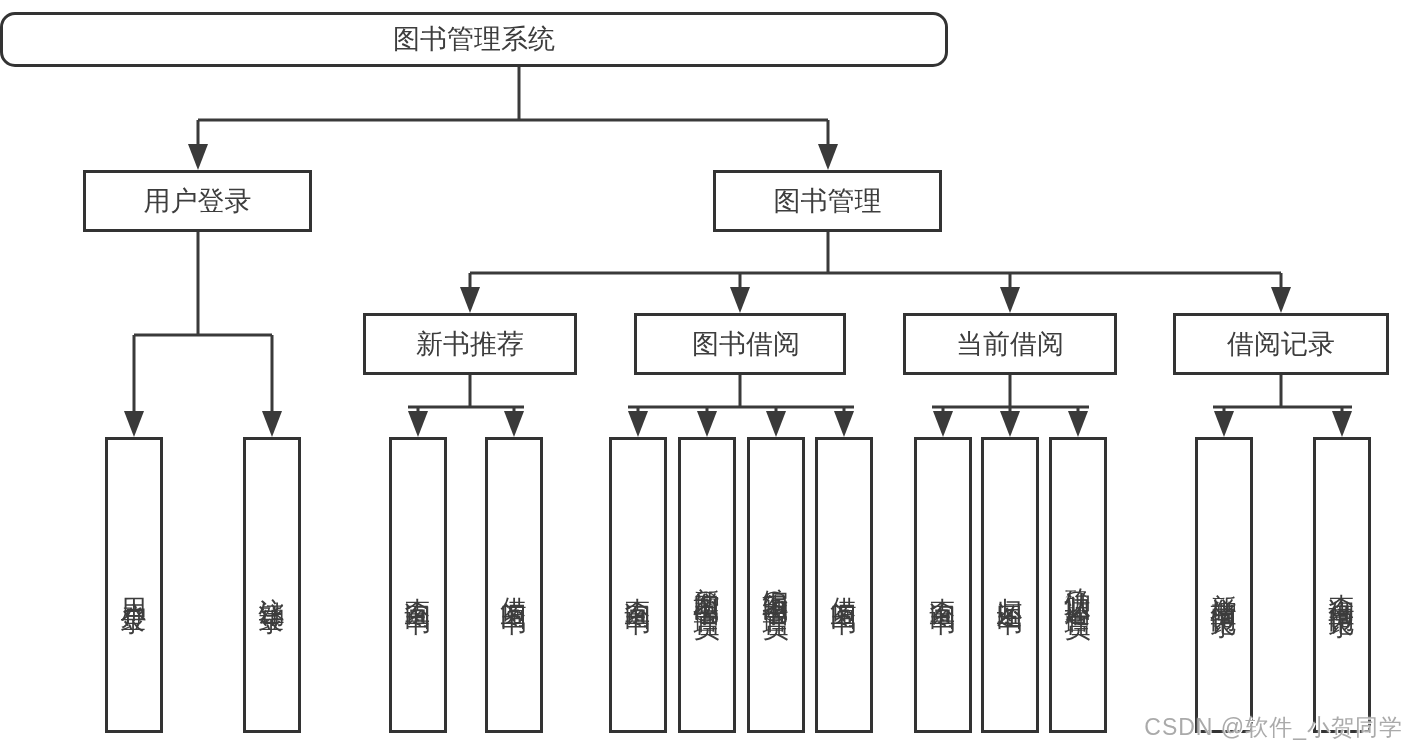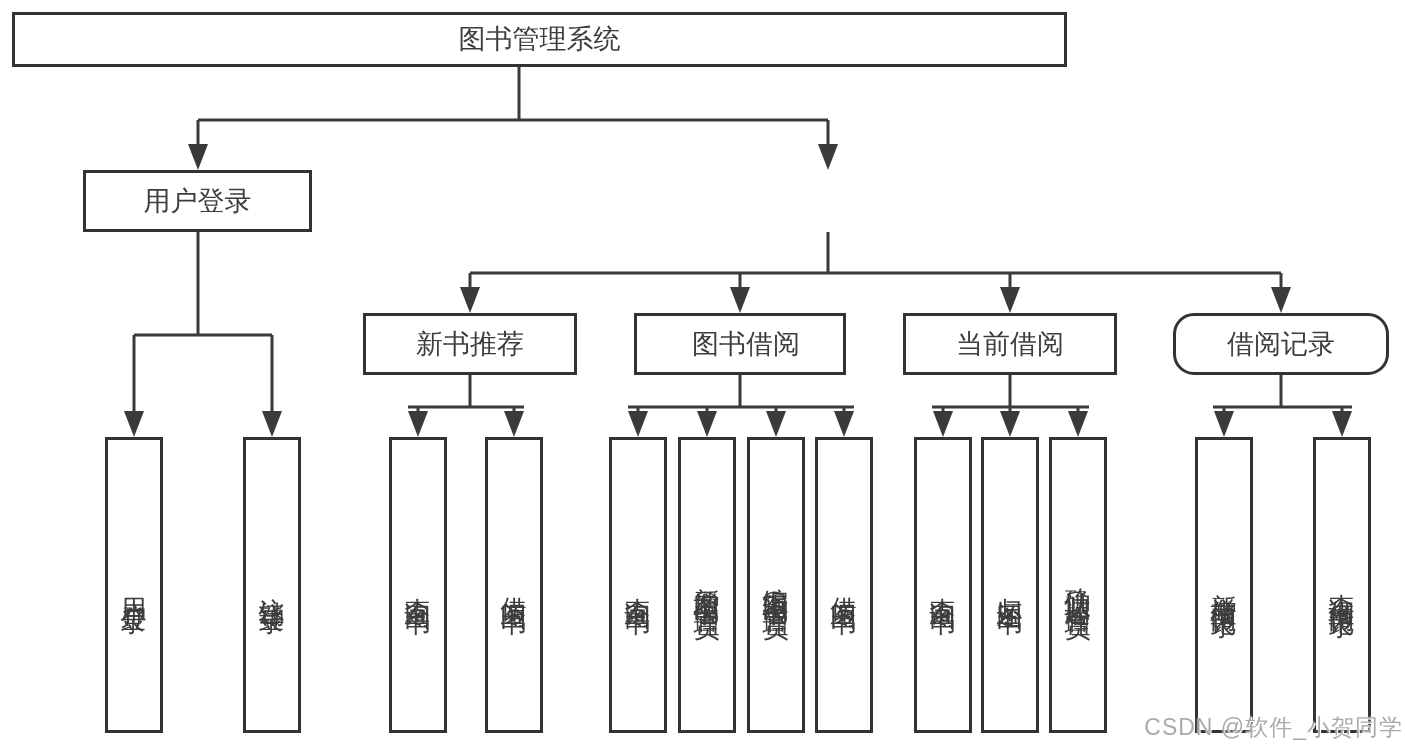--- a/index.html
+++ b/index.html
@@ -71,38 +71,41 @@
       <polygon points="1000,411 1020,411 1010,437"></polygon>
       <polygon points="1068,411 1088,411 1078,437"></polygon>
     </g>
     <g>
       <path d="M1281,375 L1281,407 M1213,407 L1352,407 M1224,407 L1224,415 M1342,407 L1342,415"></path>
       <polygon points="1214,411 1234,411 1224,437"></polygon>
       <polygon points="1332,411 1352,411 1342,437"></polygon>
     </g>
   </svg>
 
-  <div class="box" style="left:12px;top:12px;width:1055px;height:55px;">
+  <div class="box" style="left:0;top:12px;width:948px;height:55px;border-radius:15px;">
     <span class="lbl">图书管理系统</span>
   </div>
 
   <div class="box" style="left:83px;top:170px;width:229px;height:62px;">
     <span class="lbl">用户登录</span>
+  </div>
+  <div class="box" style="left:713px;top:170px;width:229px;height:62px;">
+    <span class="lbl">图书管理</span>
   </div>
 
   <div class="box" style="left:363px;top:313px;width:214px;height:62px;">
     <span class="lbl">新书推荐</span>
   </div>
   <div class="box" style="left:634px;top:313px;width:212px;height:62px;padding-left:12px;">
     <span class="lbl">图书借阅</span>
   </div>
   <div class="box" style="left:903px;top:313px;width:214px;height:62px;text-align:right;">
     <span class="lbl">当前借阅</span>
   </div>
-  <div class="box" style="left:1173px;top:313px;width:216px;height:62px;border-radius:21px;">
+  <div class="box" style="left:1173px;top:313px;width:216px;height:62px;">
     <span class="lbl">借阅记录</span>
   </div>
 
   <div class="box v-box" style="left:105px;top:437px;width:58px;height:296px;">
     <span class="lbl">用户登录</span>
   </div>
   <div class="box v-box" style="left:243px;top:437px;width:58px;height:296px;">
     <span class="lbl">注销登录</span>
   </div>
 

